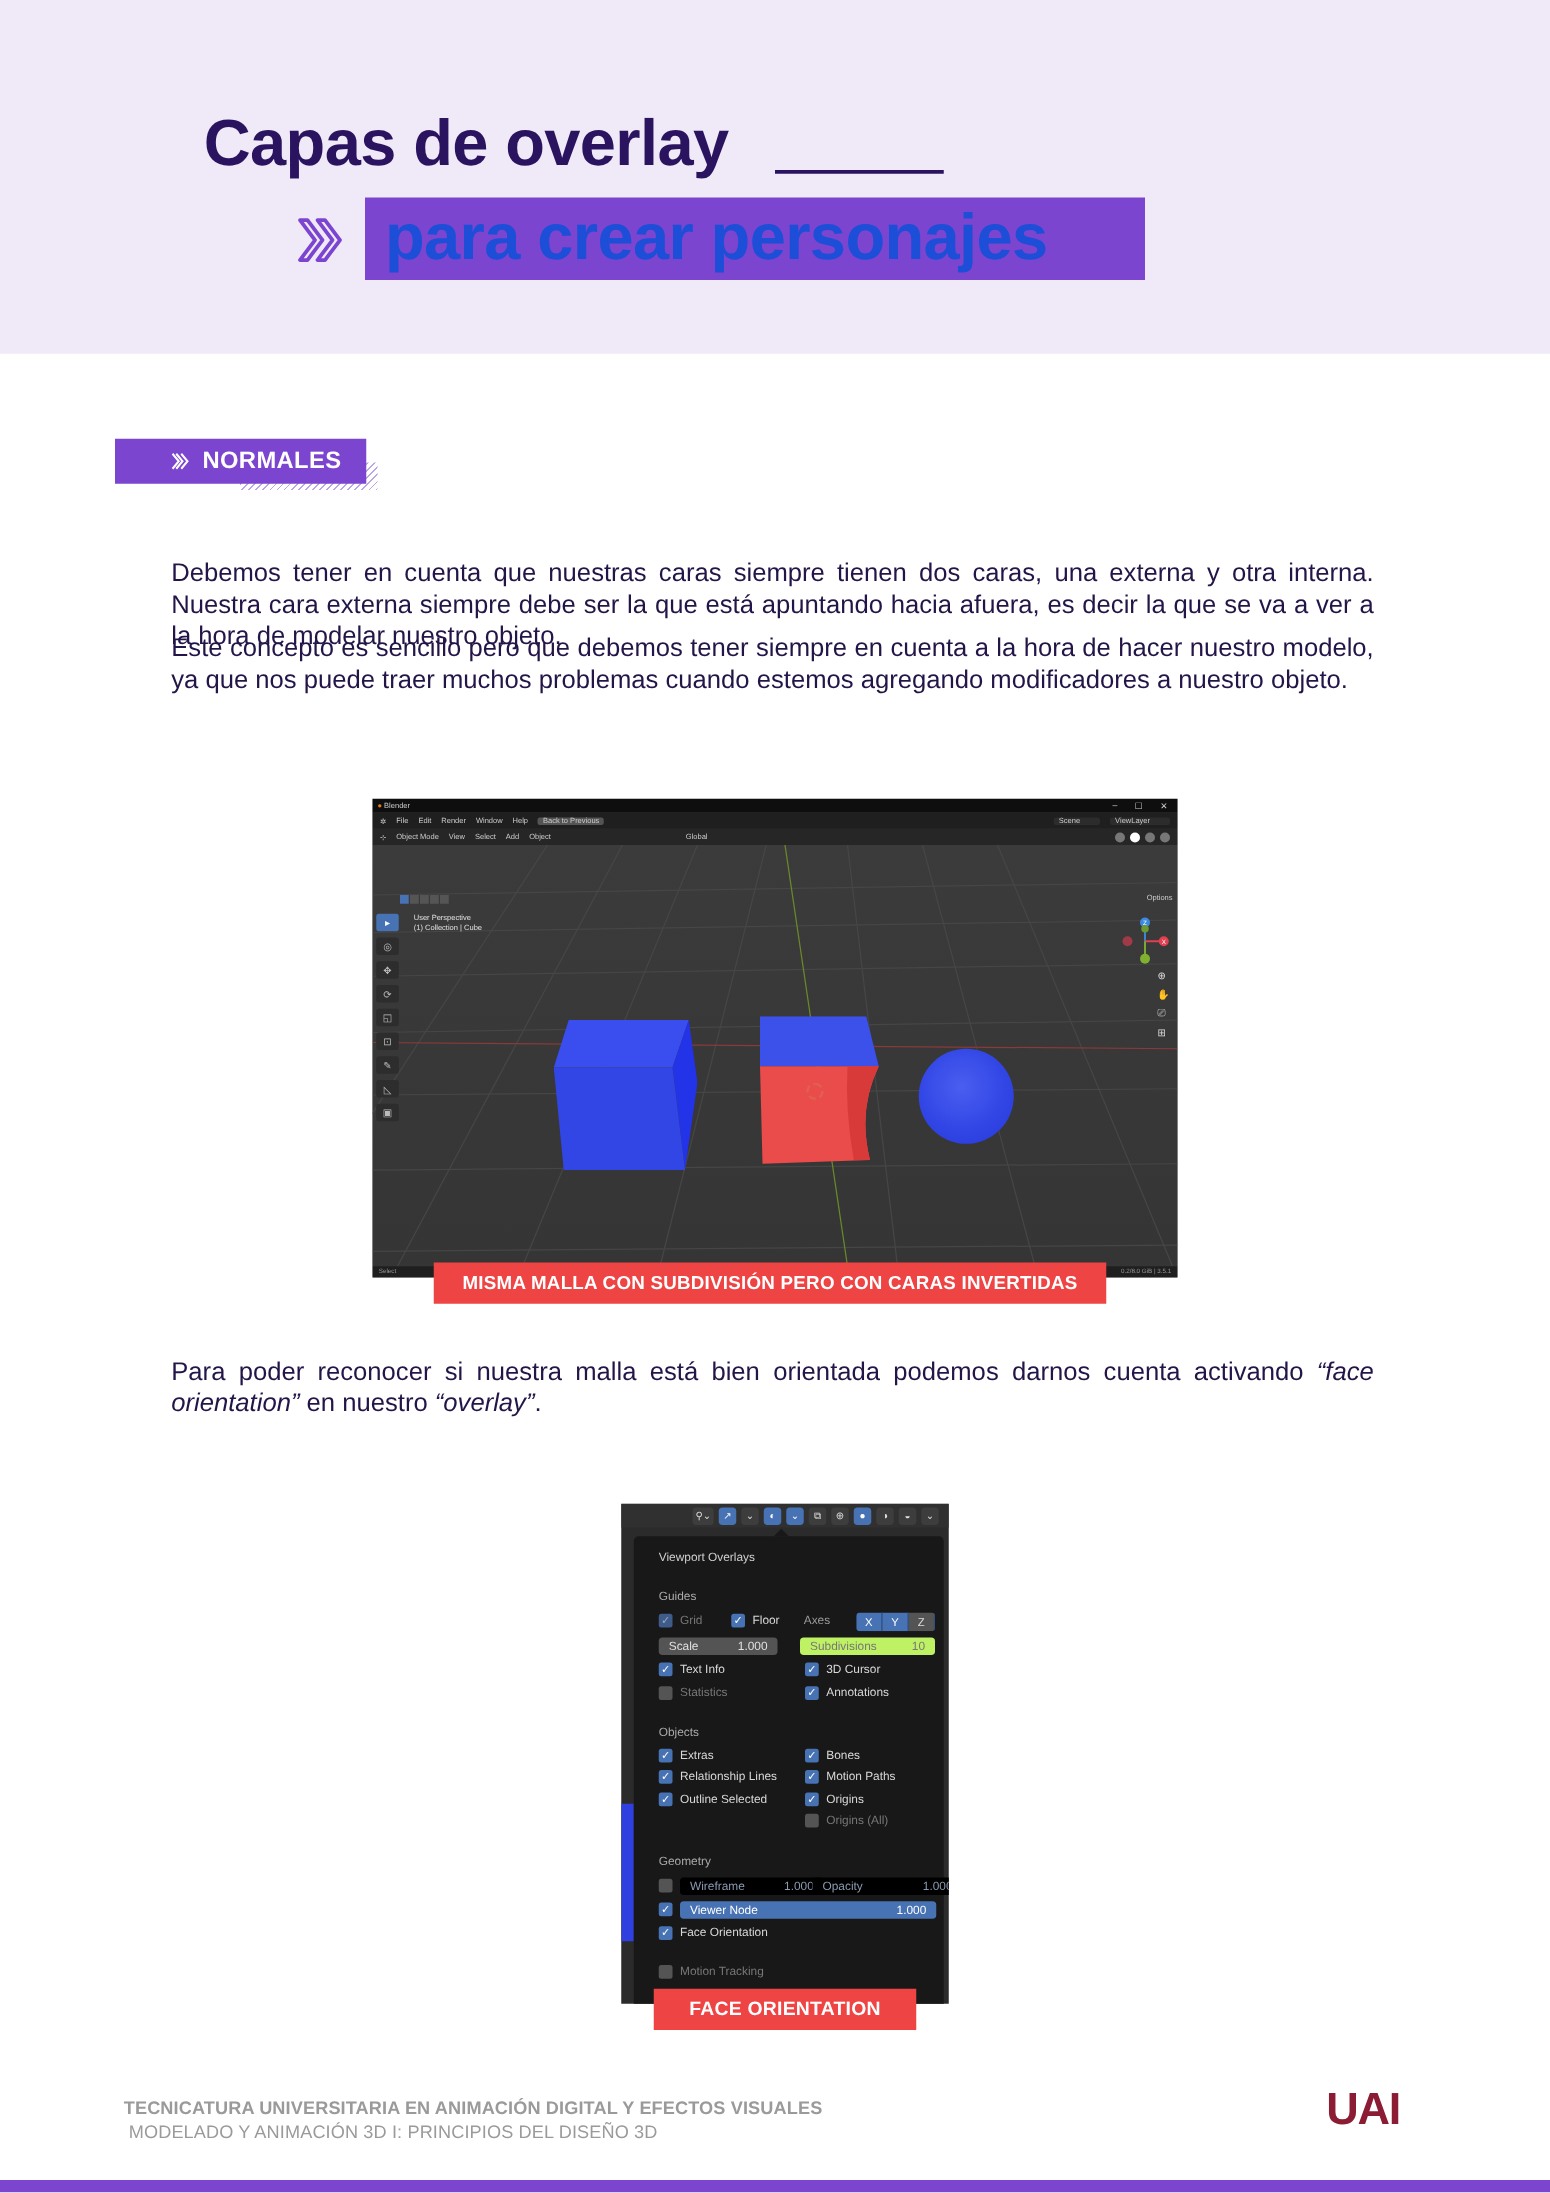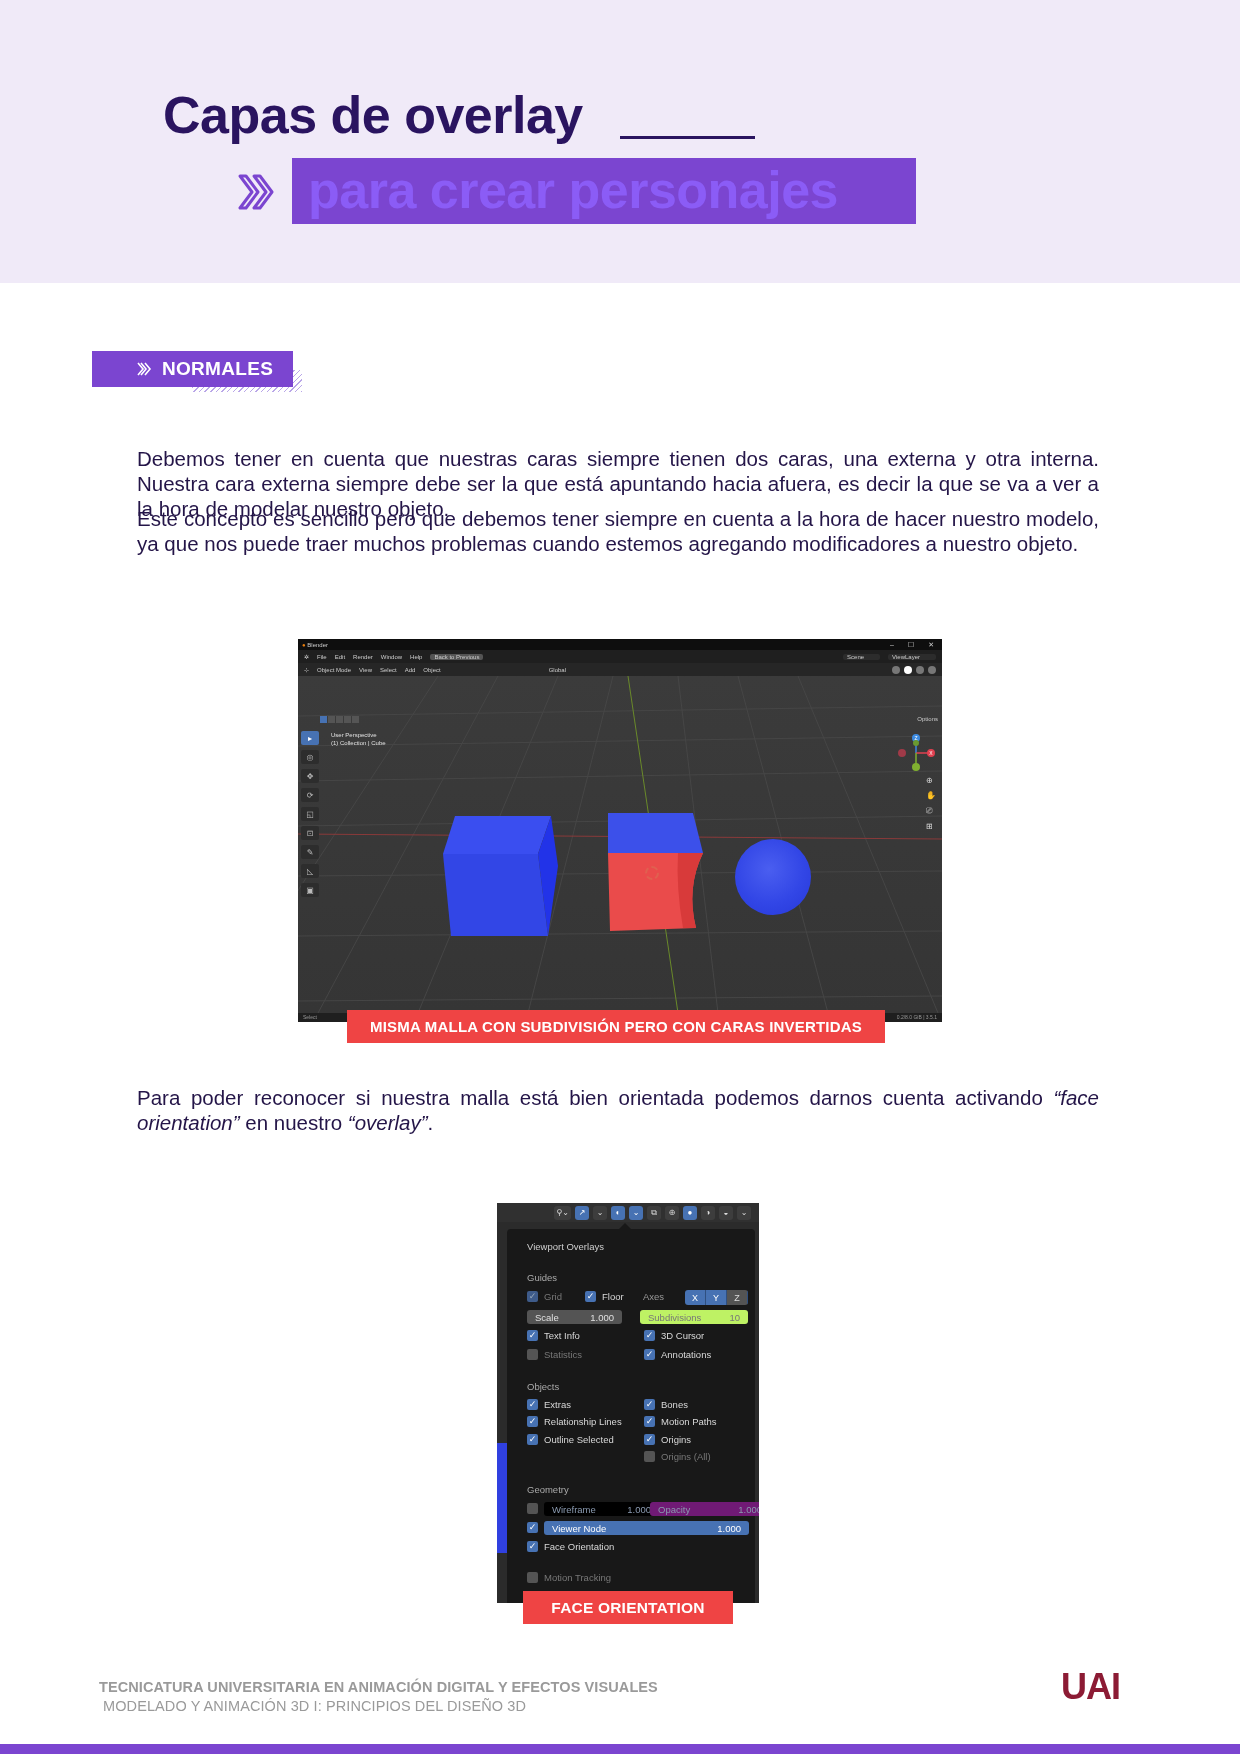--- a/index.html
+++ b/index.html
@@ -2,21 +2,21 @@
 <html><head>
 <meta charset="utf-8">
 <style>
   * { box-sizing: border-box; margin: 0; padding: 0; }
   body { width: 1240px; height: 1754px; background: #ffffff; position: relative; overflow: hidden; font-family: "Liberation Sans", sans-serif; color: #241548; }
   .header-band { position: absolute; left: 0; top: 0; width: 1240px; height: 283px; background: #f0eaf8; }
   .title-line1 { position: absolute; left: 163px; top: 85px; font-size: 52px; font-weight: bold; color: #2a1460; letter-spacing: -0.5px; }
   .title-rule { position: absolute; left: 620px; top: 136px; width: 135px; height: 3px; background: #2a1460; }
   .chev-big { position: absolute; left: 236px; top: 170px; width: 40px; height: 44px; }
   .title-box { position: absolute; left: 292px; top: 158px; width: 624px; height: 66px; background: #7b45d0; }
-  .title-line2 { position: absolute; left: 308px; top: 158px; font-size: 52px; font-weight: bold; color: #8b5cf6; line-height: 64px; letter-spacing: -0.5px; }
+  .title-line2 { position: absolute; left: 308px; top: 158px; font-size: 52px; font-weight: bold; color: #1d4ed8; line-height: 64px; letter-spacing: -0.5px; }
 
   .section-tag { position: absolute; left: 92px; top: 351px; width: 201px; height: 36px; background: #7b45d0; }
   .section-hatch { position: absolute; left: 192px; top: 370px; width: 110px; height: 22px;
     background: repeating-linear-gradient(135deg, #b9a6e8 0 1px, transparent 1px 4px); z-index: 0; }
   .section-tag-inner { position: absolute; left: 92px; top: 351px; width: 201px; height: 36px; display: flex; align-items: center; padding-left: 44px; z-index: 2; }
   .chev-small { width: 18px; height: 16px; margin-right: 8px; }
   .section-label { color: #fff; font-size: 19px; font-weight: bold; letter-spacing: 0.3px; }
 
   .para { position: absolute; left: 137px; width: 962px; font-size: 20.5px; line-height: 25px; text-align: justify; color: #241548; }
   .para em { font-style: italic; }
@@ -323,21 +323,21 @@
     </div>
 
     <div class="ov-h" style="top:255px;">Geometry</div>
     <div class="ov-row" style="left:20px; top:274px;">
       <span class="cb off"></span>
     </div>
     <div class="field" style="left:37px; top:273px; width:115px; background:#000000; color:#8a9ab0;">
       <span>Wireframe</span>
       <span>1.000</span>
     </div>
-    <div class="field" style="left:143px; top:273px; width:120px; background:#701a75; color:#8a9ab0;">
+    <div class="field" style="left:143px; top:273px; width:120px; background:#000000; color:#8a9ab0;">
       <span>Opacity</span>
       <span>1.000</span>
     </div>
     <div class="ov-row" style="left:20px; top:293px;">
       <span class="cb">✓</span>
     </div>
     <div class="field" style="left:37px; top:292px; width:205px; background:#4772b3; color:#fff;">
       <span>Viewer Node</span>
       <span>1.000</span>
     </div>

